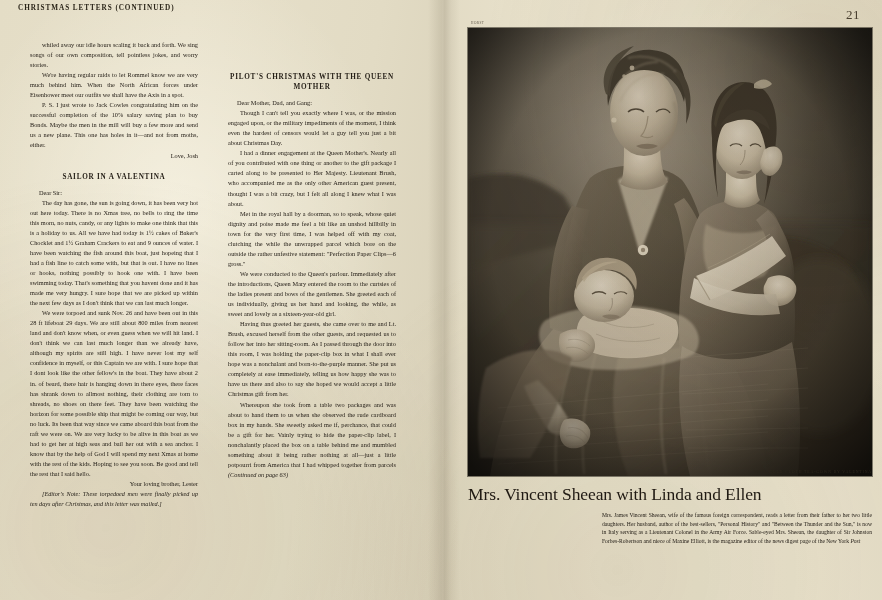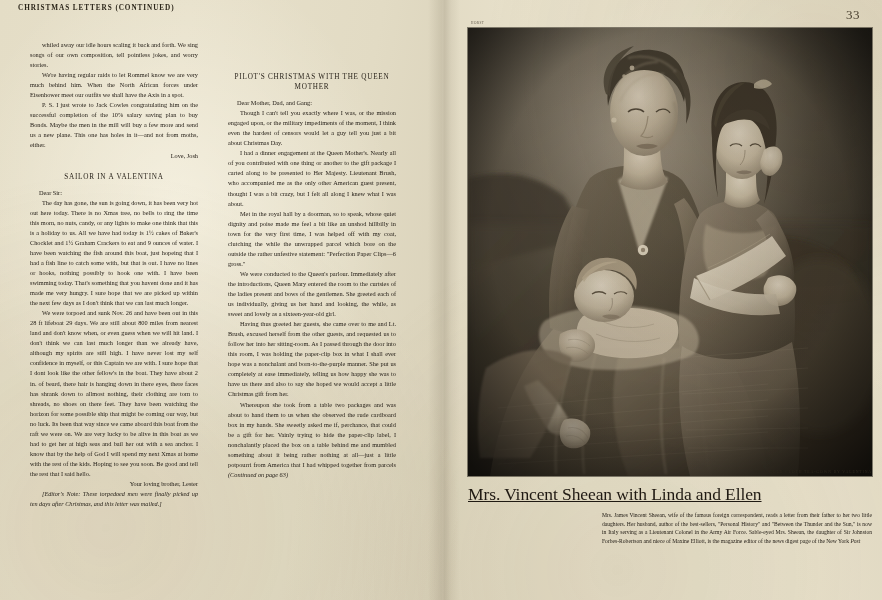--- a/index.html
+++ b/index.html
@@ -87,21 +87,21 @@
     -webkit-hyphens: auto;
     hyphens: auto;
   }
   #col1 { left: 30px; }
   #col2 { left: 228px; top: 72px; }
   .col p { margin: 0; text-indent: 12px; }
   .col p.sig { text-indent: 0; text-align: right; }
   .col p.salut { text-indent: 9px; text-align: left; }
   .sec-head {
     font-size: 7.2px;
-    font-weight: normal;
+    font-weight: bold;
     letter-spacing: .75px;
     text-align: center;
     color: #241e16;
     margin: 11px 0 6px 0;
   }
   #col2 .sec-head { margin-top: 0; }
   .ednote {
     margin-top: 7px;
     font-style: italic;
     text-indent: 0;
@@ -141,21 +141,20 @@
     color: #2e281d;
   }
   #caption-title {
     position: absolute;
     left: 468px;
     top: 484px;
     width: 404px;
     font-size: 17.5px;
     color: #201a13;
     letter-spacing: -0.1px;
-    text-decoration: underline;
   }
   #caption-body {
     position: absolute;
     left: 602px;
     top: 511px;
     width: 270px;
     font-size: 5.6px;
     line-height: 8.7px;
     text-align: justify;
     color: #27211a;
@@ -165,21 +164,21 @@
 </style>
 </head>
 <body>
 
 <div id="page">
 
   <div class="sheet" id="sheet-left"></div>
   <div class="sheet" id="sheet-right"></div>
 
   <div id="running-head">CHRISTMAS LETTERS (CONTINUED)</div>
-  <div id="folio">33</div>
+  <div id="folio">21</div>
 
   <div class="col" id="col1">
     <p>whiled away our idle hours scaling it back and forth. We sing songs of our own composition, tell pointless jokes, and worry stories.</p>
     <p>We're having regular raids to let Rommel know we are very much behind him. When the North African forces under Eisenhower meet our outfits we shall have the Axis in a spot.</p>
     <p>P. S. I just wrote to Jack Cowles congratulating him on the successful completion of the 10% salary saving plan to buy Bonds. Maybe the men in the mill will buy a few more and send us a new plane. This one has holes in it—and not from moths, either.</p>
     <p class="sig">Love, Josh</p>
 
     <div class="sec-head">SAILOR IN A VALENTINA</div>
     <p class="salut">Dear Sir:</p>
     <p>The day has gone, the sun is going down, it has been very hot out here today. There is no Xmas tree, no bells to ring the time this morn, no nuts, candy, or any lights to make one think that this is a holiday to us. All we have had today is 1½ cakes of Baker's Chocklet and 1½ Graham Crackers to eat and 9 ounces of water. I have been watching the fish around this boat, just hopeing that I had a fish line to catch some with, but that is out. I have no lines or hooks, nothing possibly to hook one with. I have been swimming today. That's something that you havent done and it has made me very hungry. I sure hope that we are picked up within the next few days as I don't think that we can last much longer.</p>

